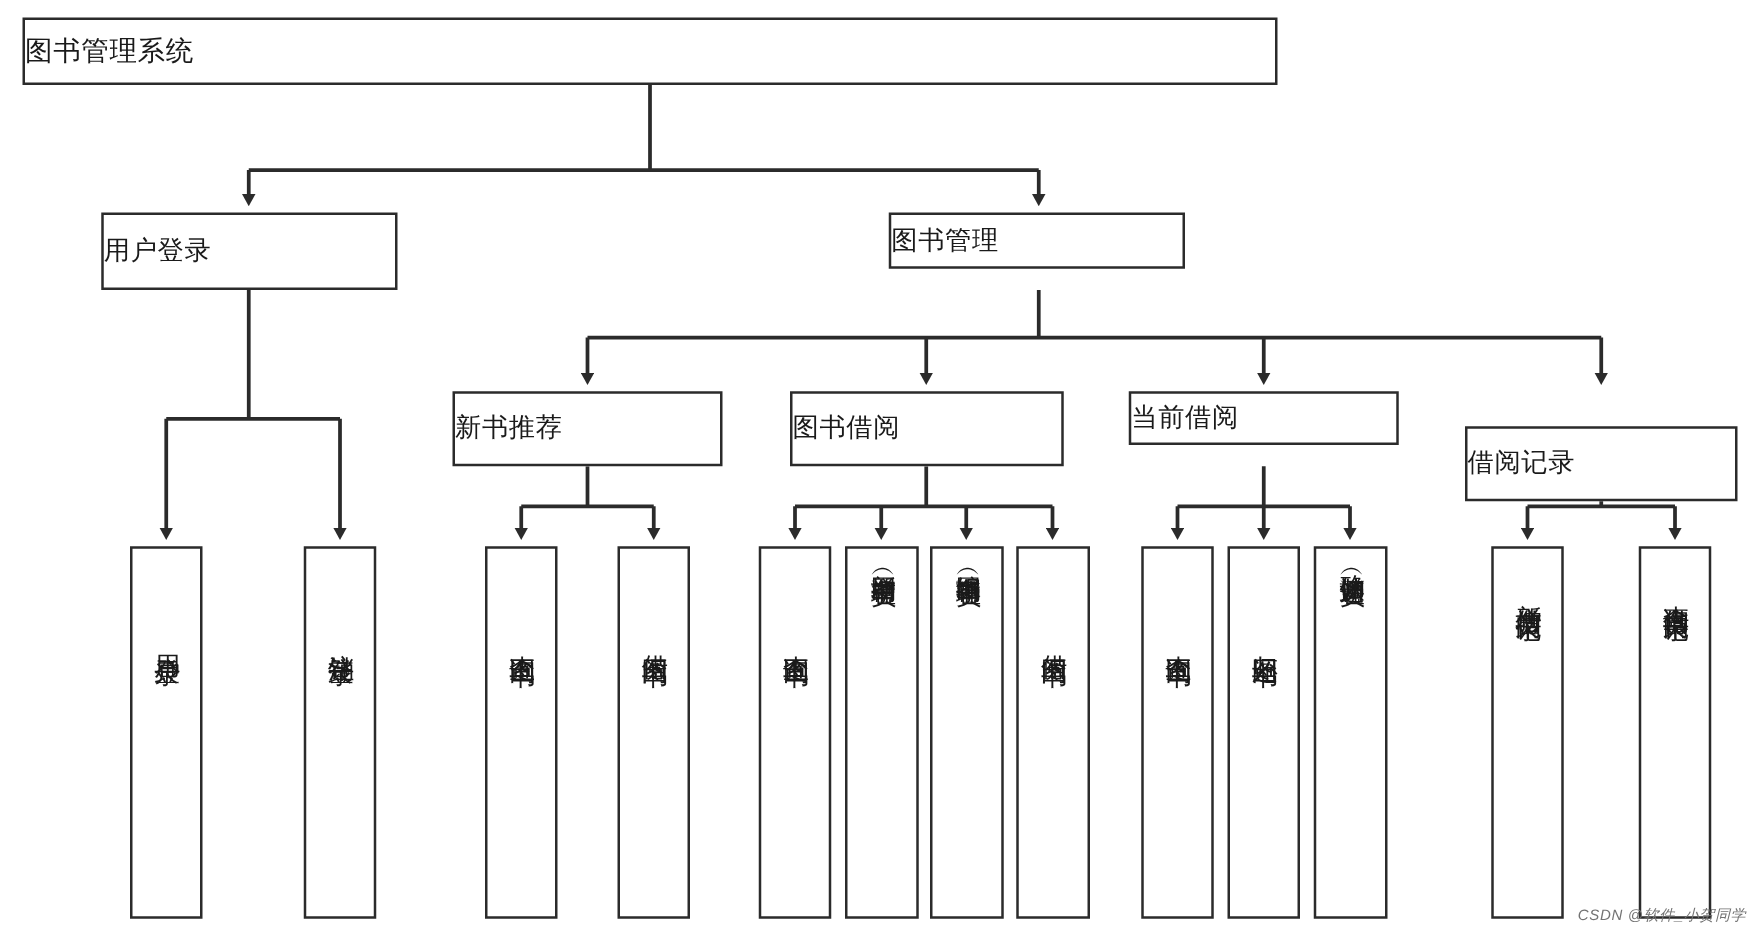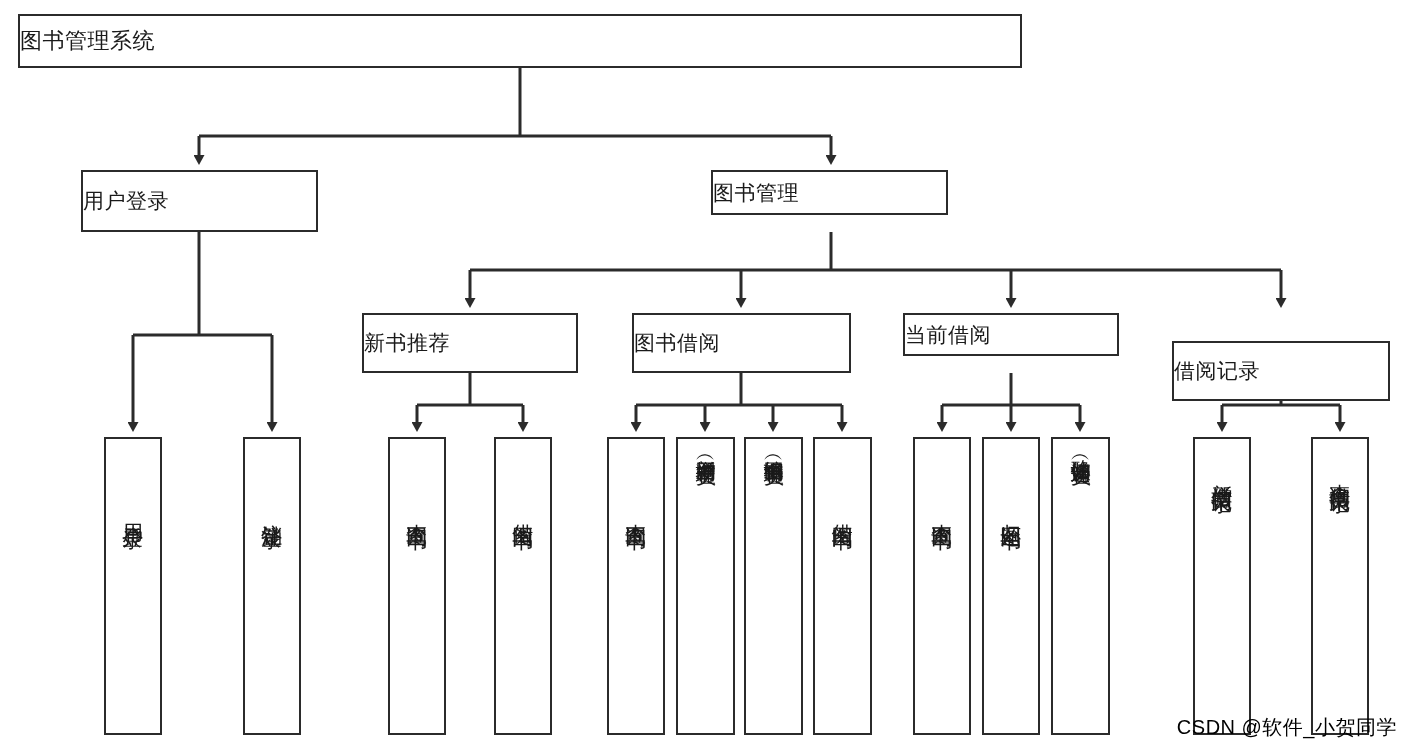--- a/index.html
+++ b/index.html
@@ -65,25 +65,26 @@
   }
   .node.vert.tall .label {
     font-size: 20px;
     line-height: 1.28;
     letter-spacing: 1px;
   }
   #watermark {
     position: absolute;
     right: 8px;
     bottom: 6px;
-    font-size: 20px;
-    color: #000000;
+    font-size: 12px;
+    color: #737373;
     white-space: nowrap;
     z-index: 5;
     letter-spacing: 0.5px;
+    font-style: italic;
   }
 </style>
 </head>
 <body>
 
 <div id="canvas">
 
   <svg id="edges" viewBox="0 0 1405 747" xmlns="http://www.w3.org/2000/svg">
     <defs>
       <marker id="arrow" markerWidth="10" markerHeight="11" refX="1" refY="5.5" orient="auto" markerUnits="userSpaceOnUse">

